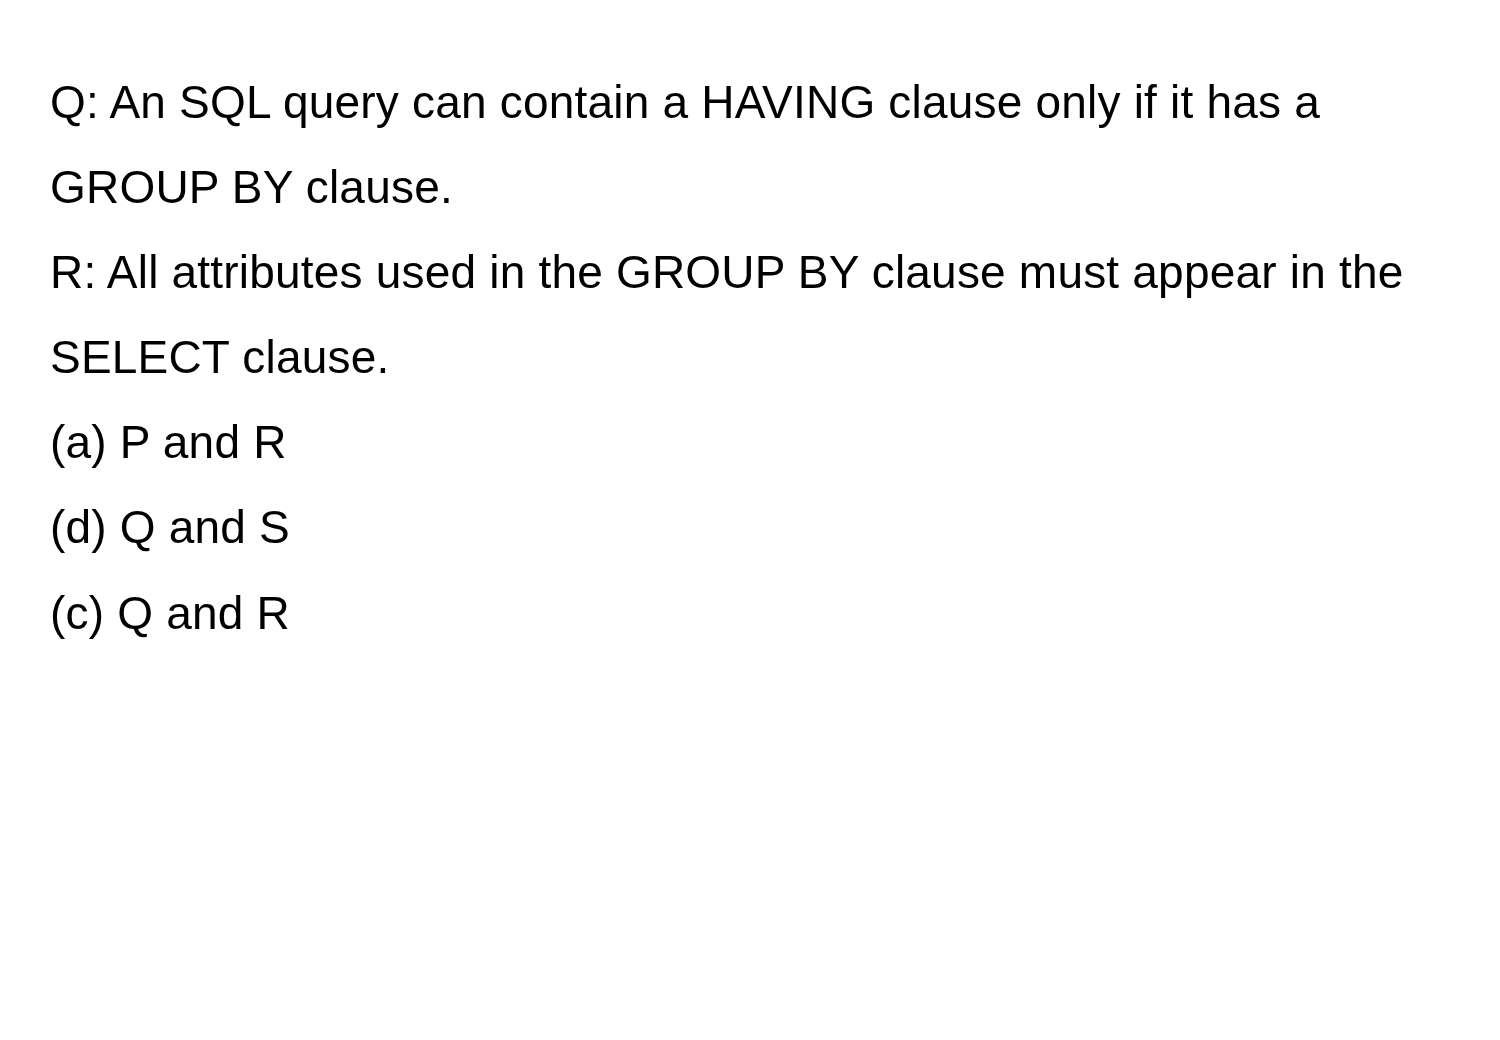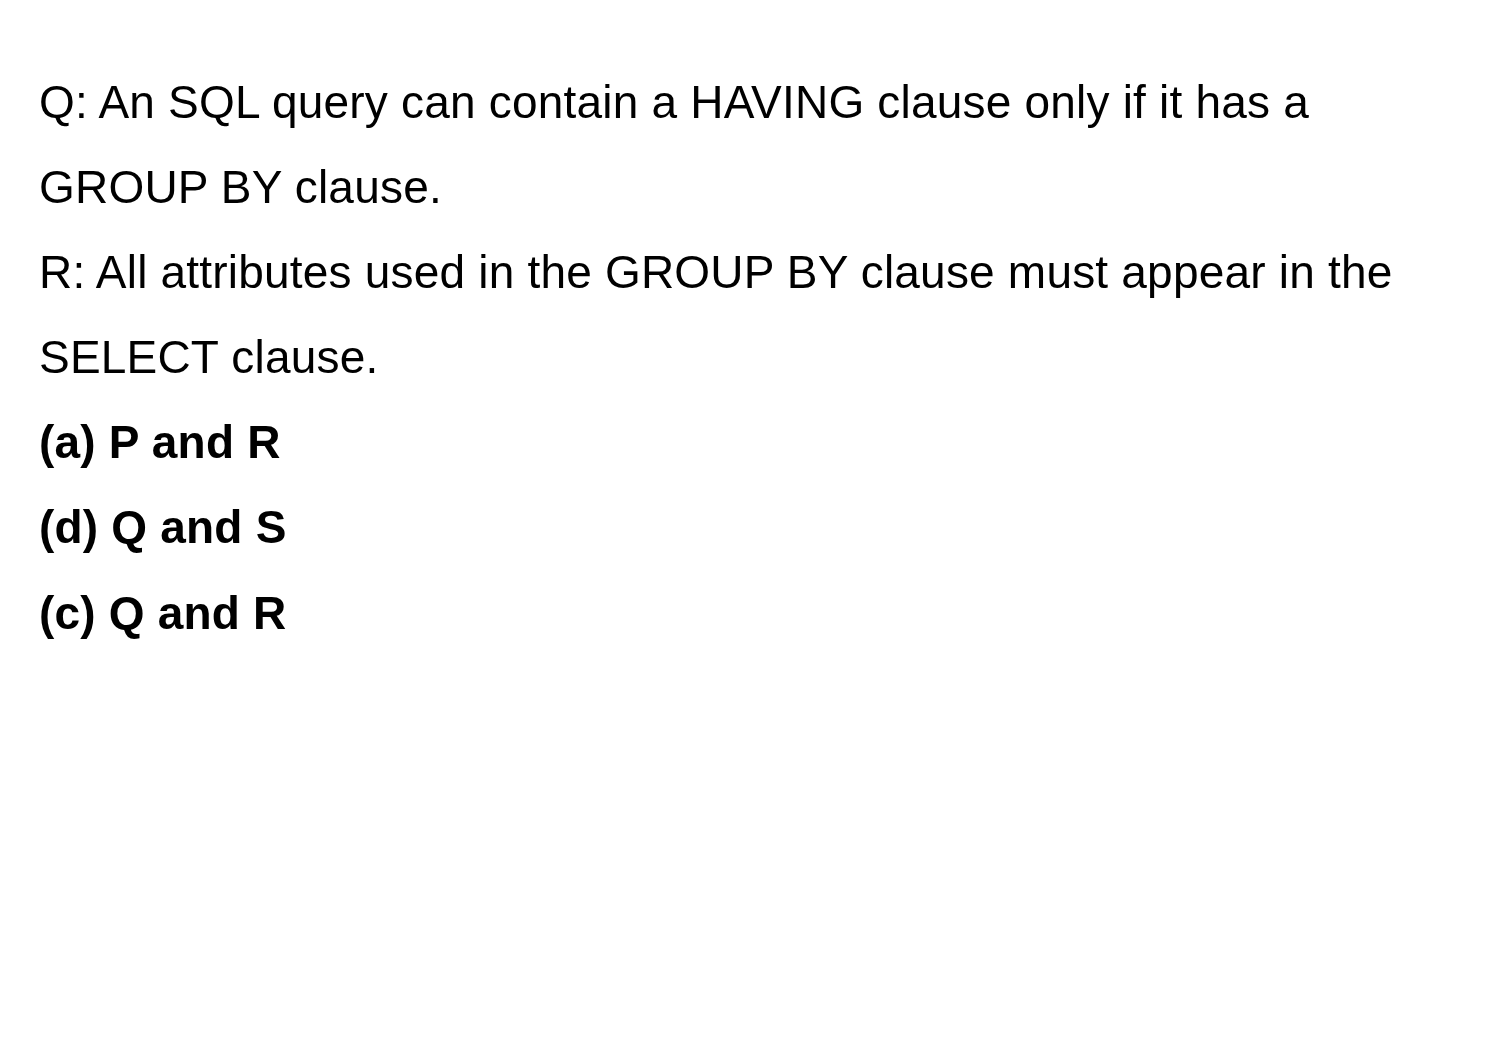--- a/index.html
+++ b/index.html
@@ -8,37 +8,37 @@
     box-sizing: border-box;
   }
   html, body {
     width: 1500px;
     height: 1040px;
     background: #ffffff;
     font-family: -apple-system, BlinkMacSystemFont, "Segoe UI", Helvetica, Arial, sans-serif;
     color: #000000;
   }
   .page {
-    padding: 60px 50px 40px 39px;
+    padding: 60px 50px 40px 50px;
     width: 100%;
     height: 100%;
     border-radius: 30px;
   }
   .statement {
     font-size: 46px;
     line-height: 1.85;
     letter-spacing: 0.2px;
     font-weight: 400;
     margin-bottom: 0;
   }
   .option {
     font-size: 46px;
     line-height: 1.85;
     letter-spacing: 0.2px;
-    font-weight: 700;
+    font-weight: 400;
   }
 </style>
 </head>
 <body>
 
 <div class="page">
 
   <p class="statement">Q: An SQL query can contain a HAVING clause only if it has a GROUP BY clause.</p>
 
   <p class="statement">R: All attributes used in the GROUP BY clause must appear in the SELECT clause.</p>

